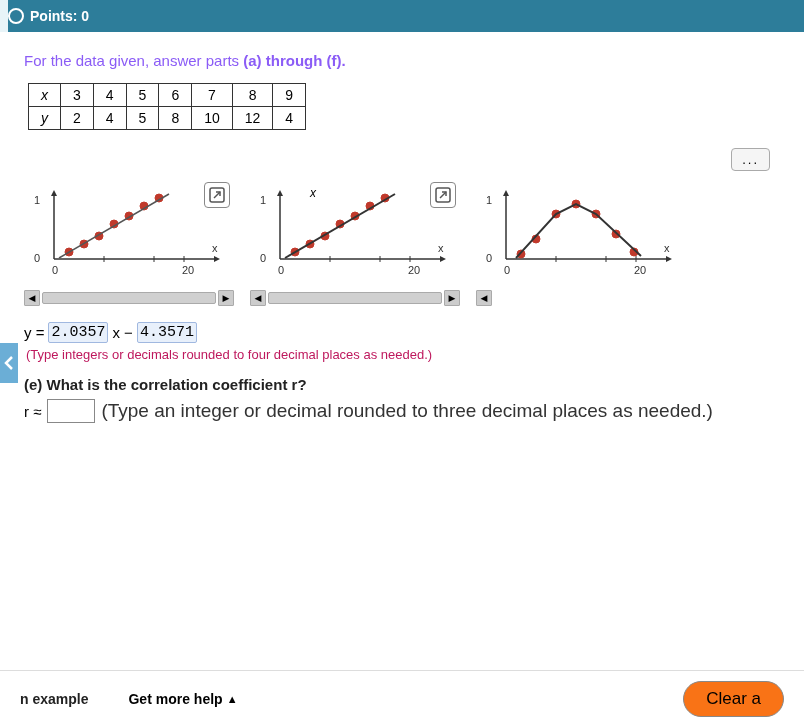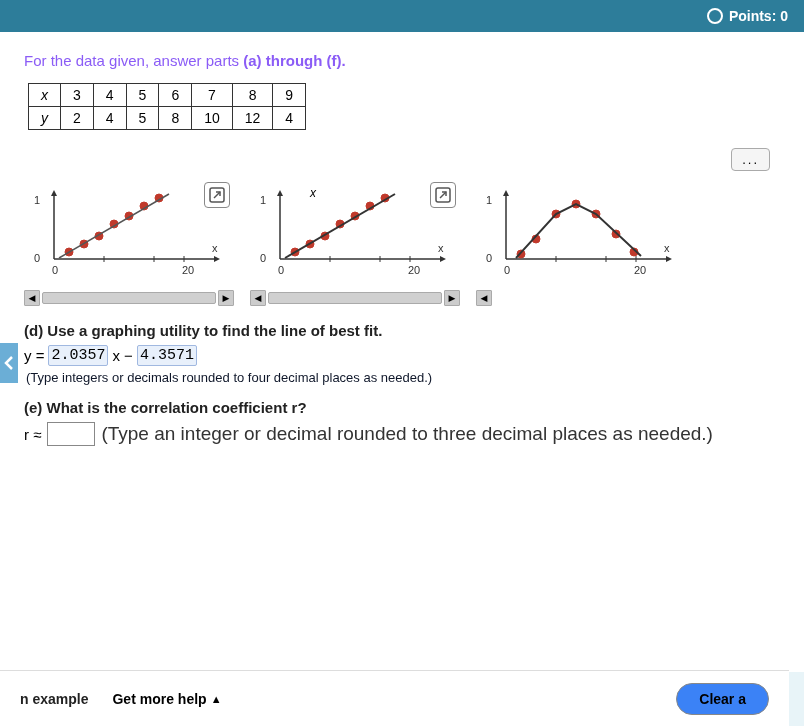--- a/index.html
+++ b/index.html
@@ -10,22 +10,23 @@
       min-height: 726px;
       position: relative;
       overflow: hidden;
     }
 
     .top-bar {
       background: #2d7d9a;
       height: 32px;
       display: flex;
       align-items: center;
-      justify-content: flex-end;
+      justify-content: flex-start;
       padding-right: 16px;
+      margin-left: 8px;
     }
     .points-label {
       color: white;
       font-size: 14px;
       font-weight: bold;
     }
     .points-circle {
       display: inline-block;
       width: 16px;
       height: 16px;
@@ -143,21 +144,21 @@
       background: #e8f0fb;
       border: 1px solid #a0b8e0;
       border-radius: 2px;
       padding: 1px 2px;
       font-size: 15px;
       font-family: Liberation Mono, monospace;
     }
 
     .note-text {
       font-size: 13px;
-      color: #0f172a;
+      color: #be185d;
       margin-bottom: 14px;
       margin-left: 2px;
     }
 
     .part-e-section {
       margin-top: 10px;
     }
 
     .part-e-answer-row {
       display: flex;
@@ -173,28 +174,28 @@
       border: 1px solid #888;
       background: white;
       display: inline-block;
     }
 
     
     .bottom-bar {
       position: absolute;
       bottom: 0;
       left: 0;
-      right: 15px;
+      right: 0;
       height: 56px;
       background: white;
       border-top: 1px solid #ddd;
       display: flex;
       align-items: center;
       padding: 4px 20px;
-      gap: 24px;
+      gap: 40px;
     }
 
     .bottom-link {
       font-size: 14px;
       font-weight: bold;
       color: #222;
       cursor: pointer;
       text-decoration: none;
     }
 
@@ -206,23 +207,23 @@
       font-weight: bold;
       cursor: pointer;
       justify-content: flex-end;
     }
 
     .clear-btn {
       margin-left: auto;
       border: 1.5px solid #888;
       border-radius: 20px;
       padding: 7px 22px;
-      background: #3b82f6;
-      font-size: 14px;
-      font-weight: bold;
+      background: #f97316;
+      font-size: 17px;
+      font-weight: normal;
       cursor: pointer;
     }
 
     
     .left-arrow-tab {
       position: absolute;
       left: 0;
       top: 50%;
       transform: translateY(-50%);
       width: 18px;
@@ -418,21 +419,20 @@
         <div class="scroll-arrow">▶</div>
       </div>
 
       <div style="display:flex; align-items:center; width:60px; gap:2px;">
         <div class="scroll-arrow">◀</div>
       </div>
     </div>
   </div>
 
   <div style="margin-top:16px;">
-    <div class="part-heading">(d) Use a graphing utility to find the line of best fit.</div>
 
     <div class="equation-line">
       <span>y =</span>
       <span class="equation-box">2.0357</span>
       <span>x −</span>
       <span class="equation-box">4.3571</span>
     </div>
 
     <div class="note-text">(Type integers or decimals rounded to four decimal places as needed.)</div>
   </div>

